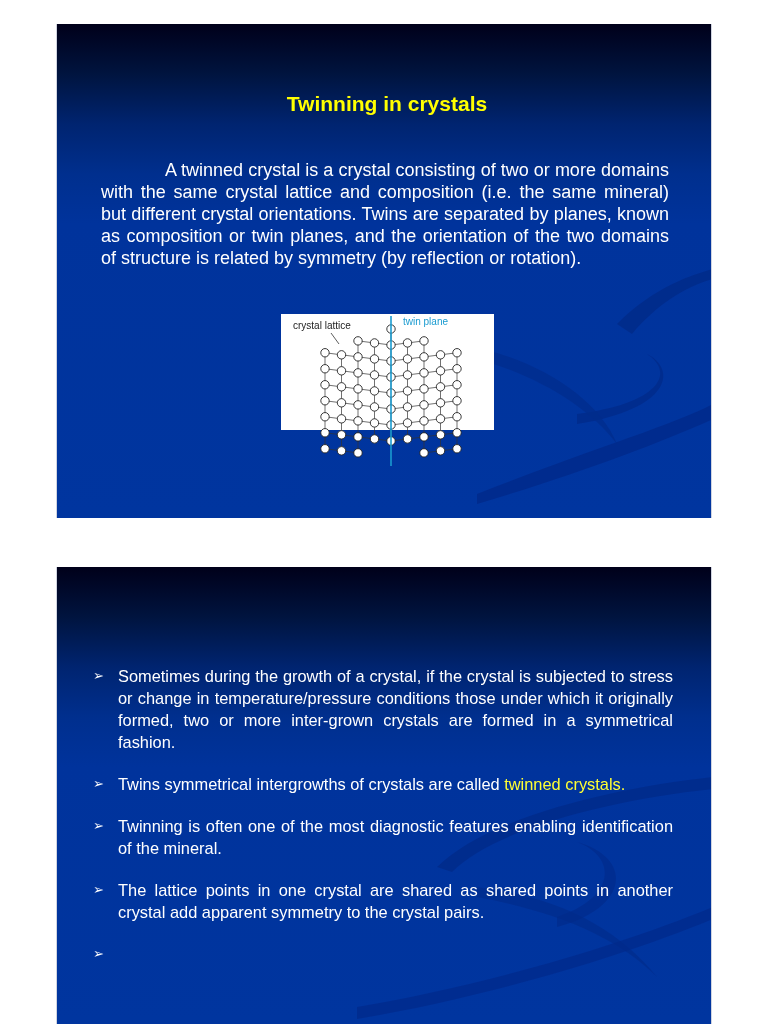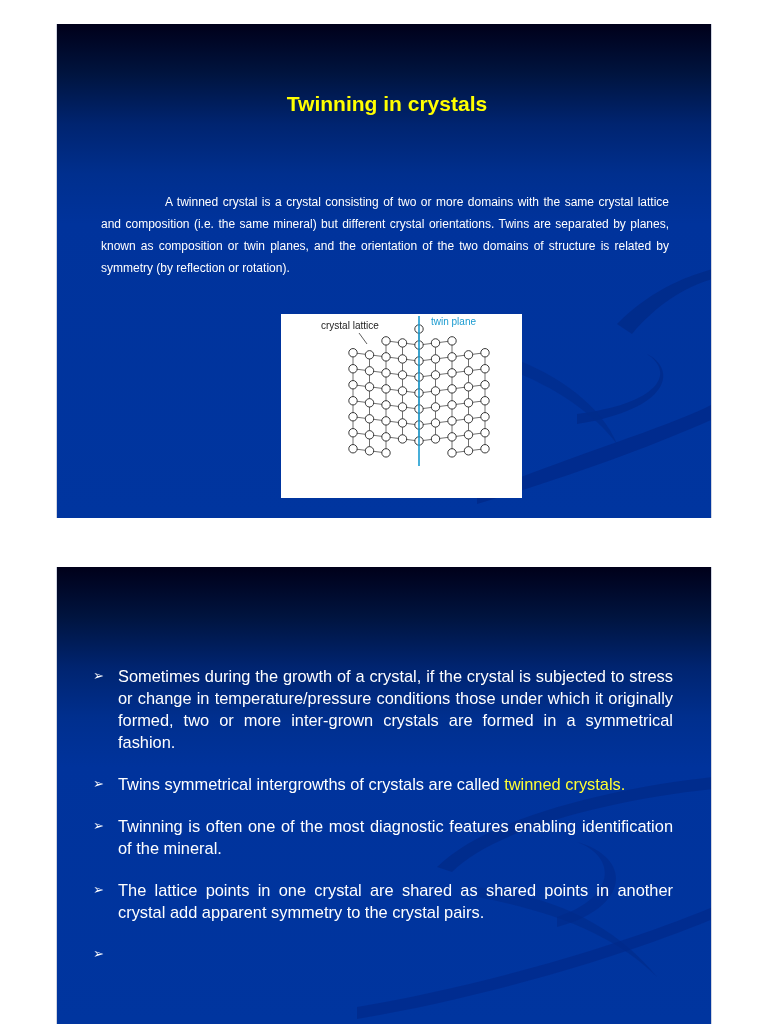--- a/index.html
+++ b/index.html
@@ -22,29 +22,27 @@
   #slide2 { top: 567px; height: 457px; }
   .swoosh { position: absolute; pointer-events: none; }
   .title-center {
     position: absolute; left: 0; right: 0; text-align: center;
     color: #ffff00; font-weight: bold; font-size: 21px;
   }
   .title-left {
     position: absolute; color: #ffff00; font-weight: bold; font-size: 20px;
   }
   .body-text {
-    position: absolute; color: #ffffff; font-size: 12px; line-height: 22px;
+    position: absolute; color: #ffffff; font-size: 18px; line-height: 22px;
     text-align: justify;
-    margin-top: 32px;
   }
   .indent { display: inline-block; width: 64px; }
   .figure {
-    position: absolute; left: 224px; top: 290px; width: 213px; height: 184px;
+    position: absolute; left: 224px; top: 290px; width: 213px; height: 116px;
     background: #ffffff;
-    padding-left: 28px;
   }
   .bullets { position: absolute; left: 36px; top: 98px; width: 580px; }
   .bullet {
     position: relative; padding-left: 25px; color: #ffffff;
     font-size: 16.4px; line-height: 22px; text-align: justify;
     margin-bottom: 20px;
   }
   .bullet .mark {
     position: absolute; left: 0; top: 0; font-size: 13px; color: #ffffff;
   }

